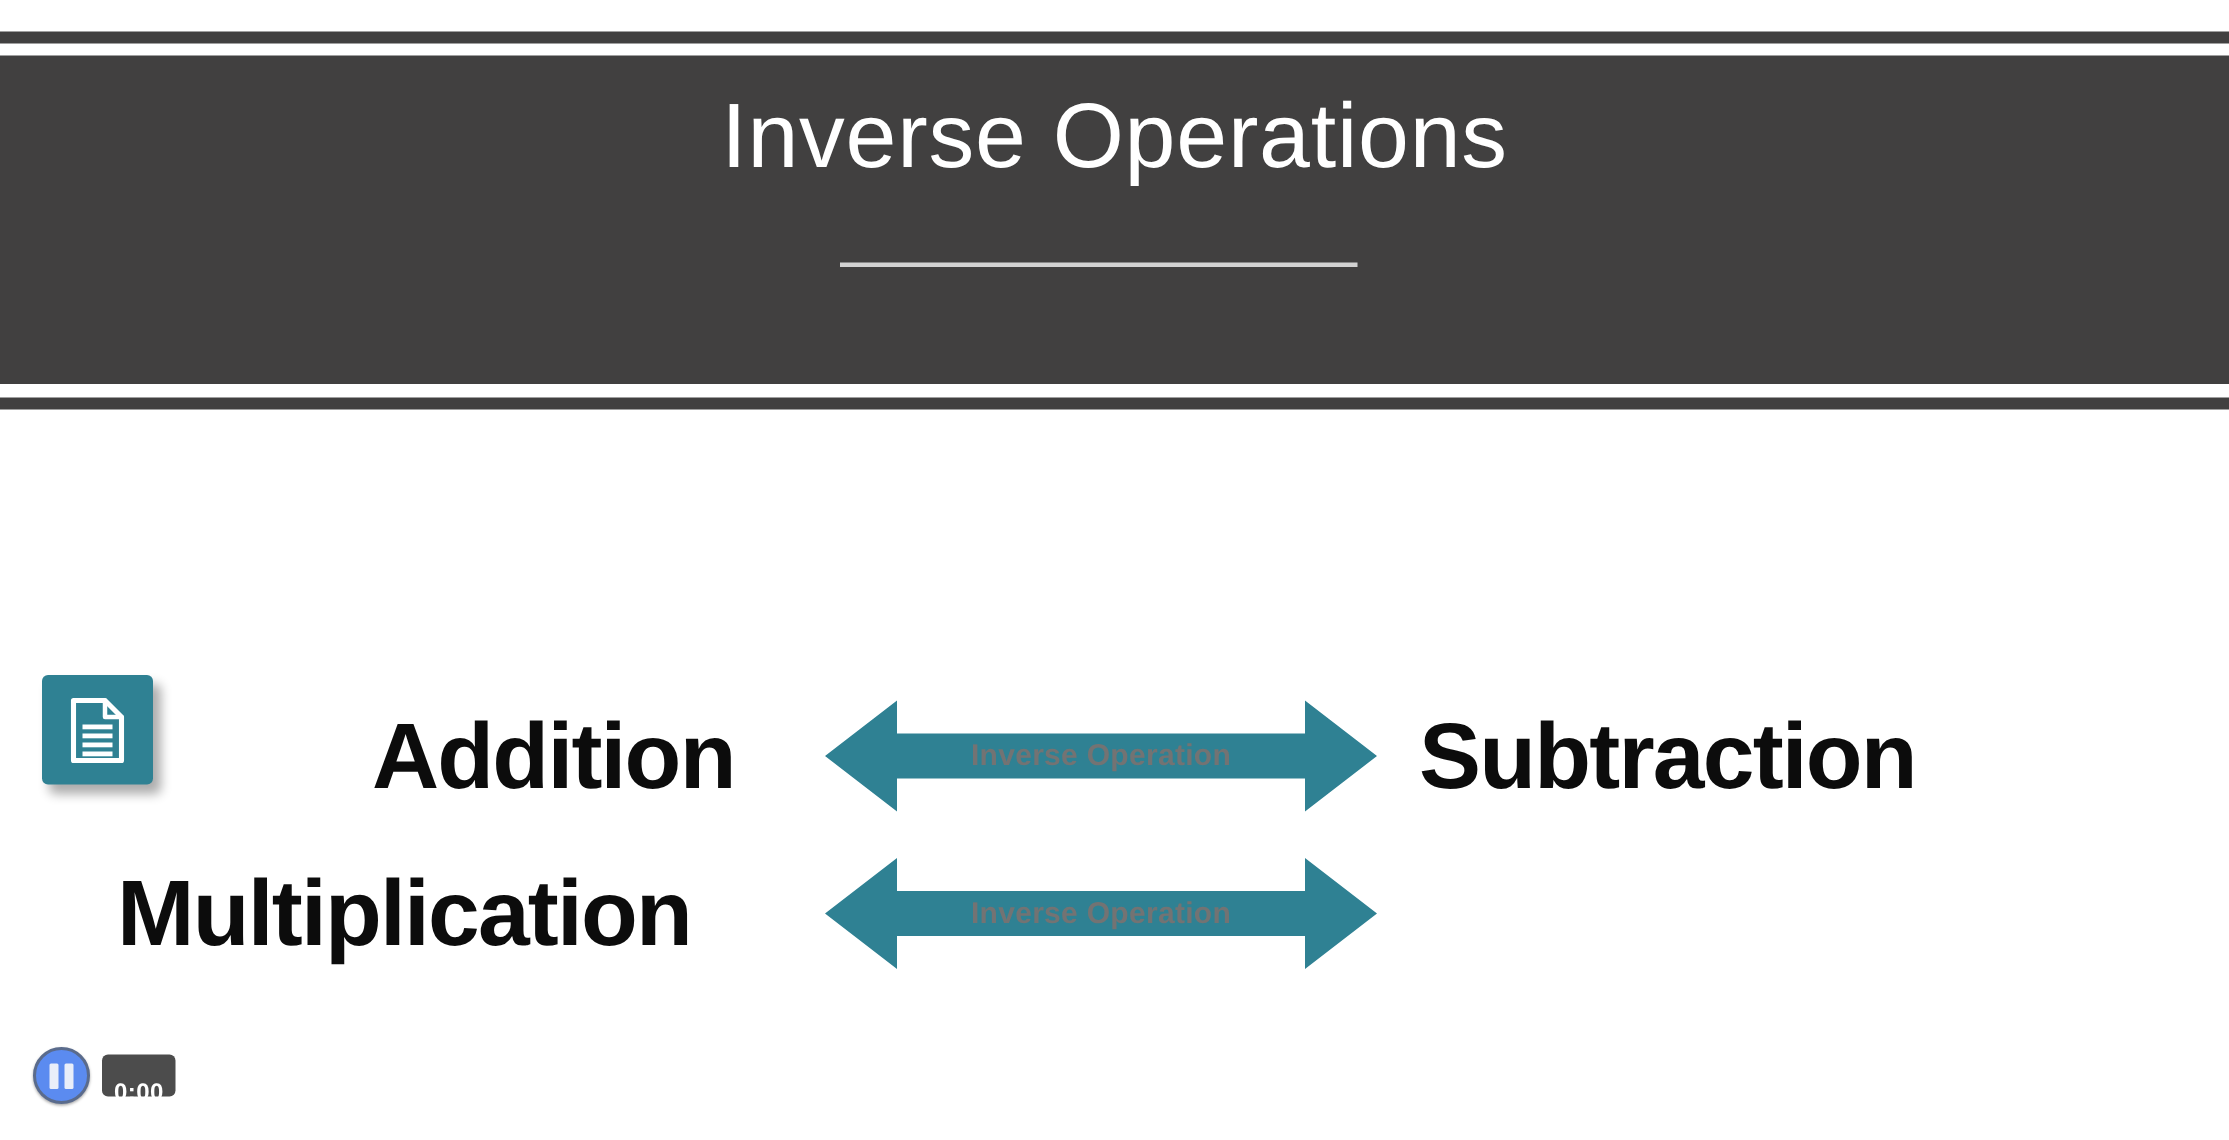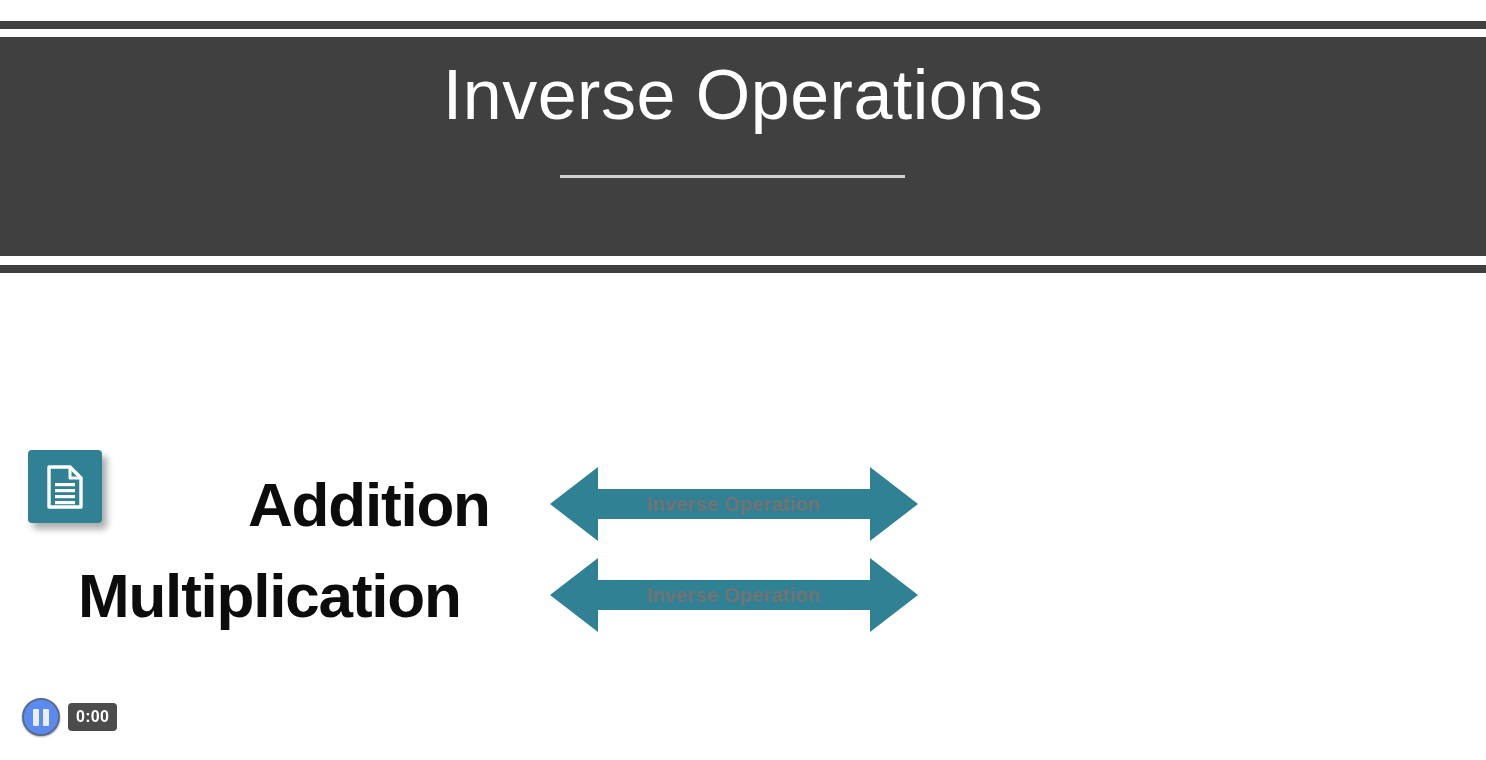--- a/index.html
+++ b/index.html
@@ -32,21 +32,21 @@
     position:absolute; left:0; top:265px;
     width:1486px; height:8px;
     background:#414040;
   }
 
   .title-text {
     position:absolute; left:0; top:60px;
     width:1486px;
     text-align:center;
     color:#ffffff;
-    font-size:70px;
+    font-size:61px;
     font-weight:300;
     letter-spacing:0.5px;
     line-height:1.0;
     white-space:nowrap;
   }
   .title-underline {
     position:absolute; left:560px; top:175px;
     width:345px; height:3px;
     background:#d2d2d2;
   }
@@ -58,21 +58,21 @@
     background:#2f8193;
     border-radius:4px;
     box-shadow:5px 6px 7px rgba(0,0,0,0.33);
     display:flex; align-items:center; justify-content:center;
   }
   .doc-tile svg { display:block; }
 
   
   .row { position:absolute; left:0; width:1486px; height:110px; }
   .row-1 { top:455px; }
-  .row-2 { top:546px; }
+  .row-2 { top:560px; }
 
   .op-label {
     position:absolute;
     color:#0c0c0c;
     font-weight:700;
     font-size:62px;
     letter-spacing:-1.2px;
     line-height:110px;
     white-space:nowrap;
     text-align:center;
@@ -117,21 +117,21 @@
     gap:4px;
   }
   .pause-bar {
     width:6px; height:17px;
     background:#e9eef9;
     border-radius:1px;
   }
   .audio-time {
     position:absolute; left:52px; top:9px;
     height:28px;
-    padding:0 8px;
+    padding:12px 8px;
     background:#4c4c4c;
     border-radius:4px;
     color:#ffffff;
     font-size:16px;
     font-weight:700;
     line-height:28px;
     letter-spacing:0.3px;
   }
 </style>
 </head>
@@ -162,20 +162,21 @@
   <div class="row row-1">
     <div class="op-label left-label">Addition</div>
 
     <div class="arrow-wrap">
       <svg viewBox="0 0 368 82" aria-hidden="true">
         <polygon points="0,41 48,4 48,26 320,26 320,4 368,41 320,78 320,56 48,56 48,78" fill="#2f8193"></polygon>
       </svg>
       <div class="arrow-label">Inverse Operation</div>
     </div>
 
+    <div class="op-label right-label">Subtraction</div>
   </div>
 
   <div class="row row-2">
     <div class="op-label left-label">Multiplication</div>
 
     <div class="arrow-wrap">
       <svg viewBox="0 0 368 82" aria-hidden="true">
         <polygon points="0,41 48,4 48,26 320,26 320,4 368,41 320,78 320,56 48,56 48,78" fill="#2f8193"></polygon>
       </svg>
       <div class="arrow-label">Inverse Operation</div>

